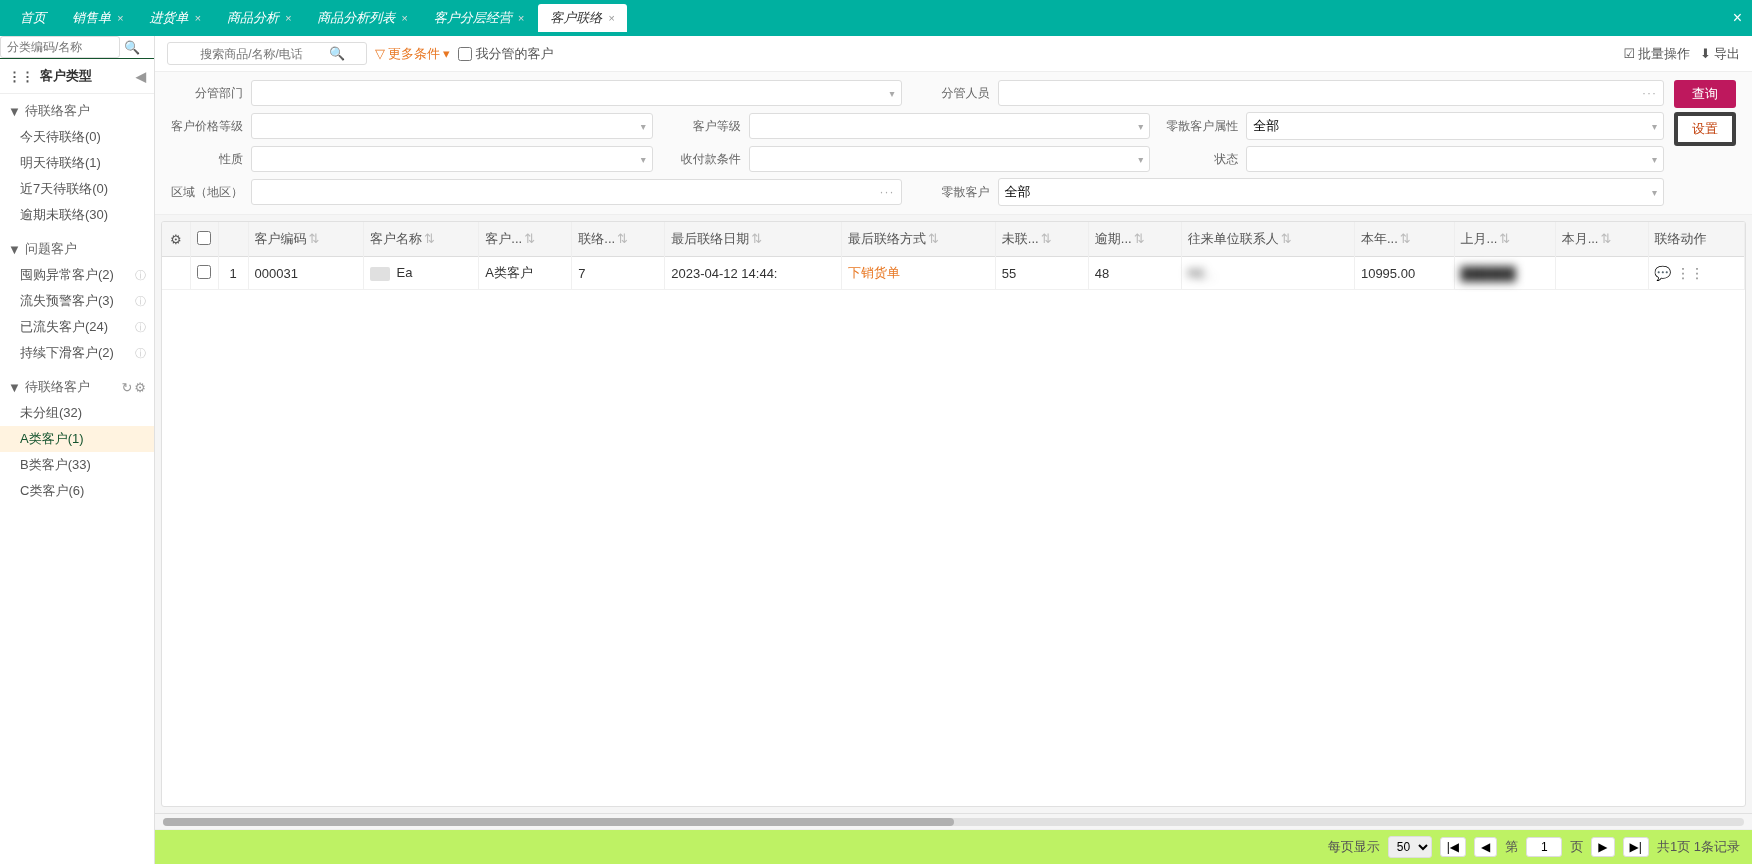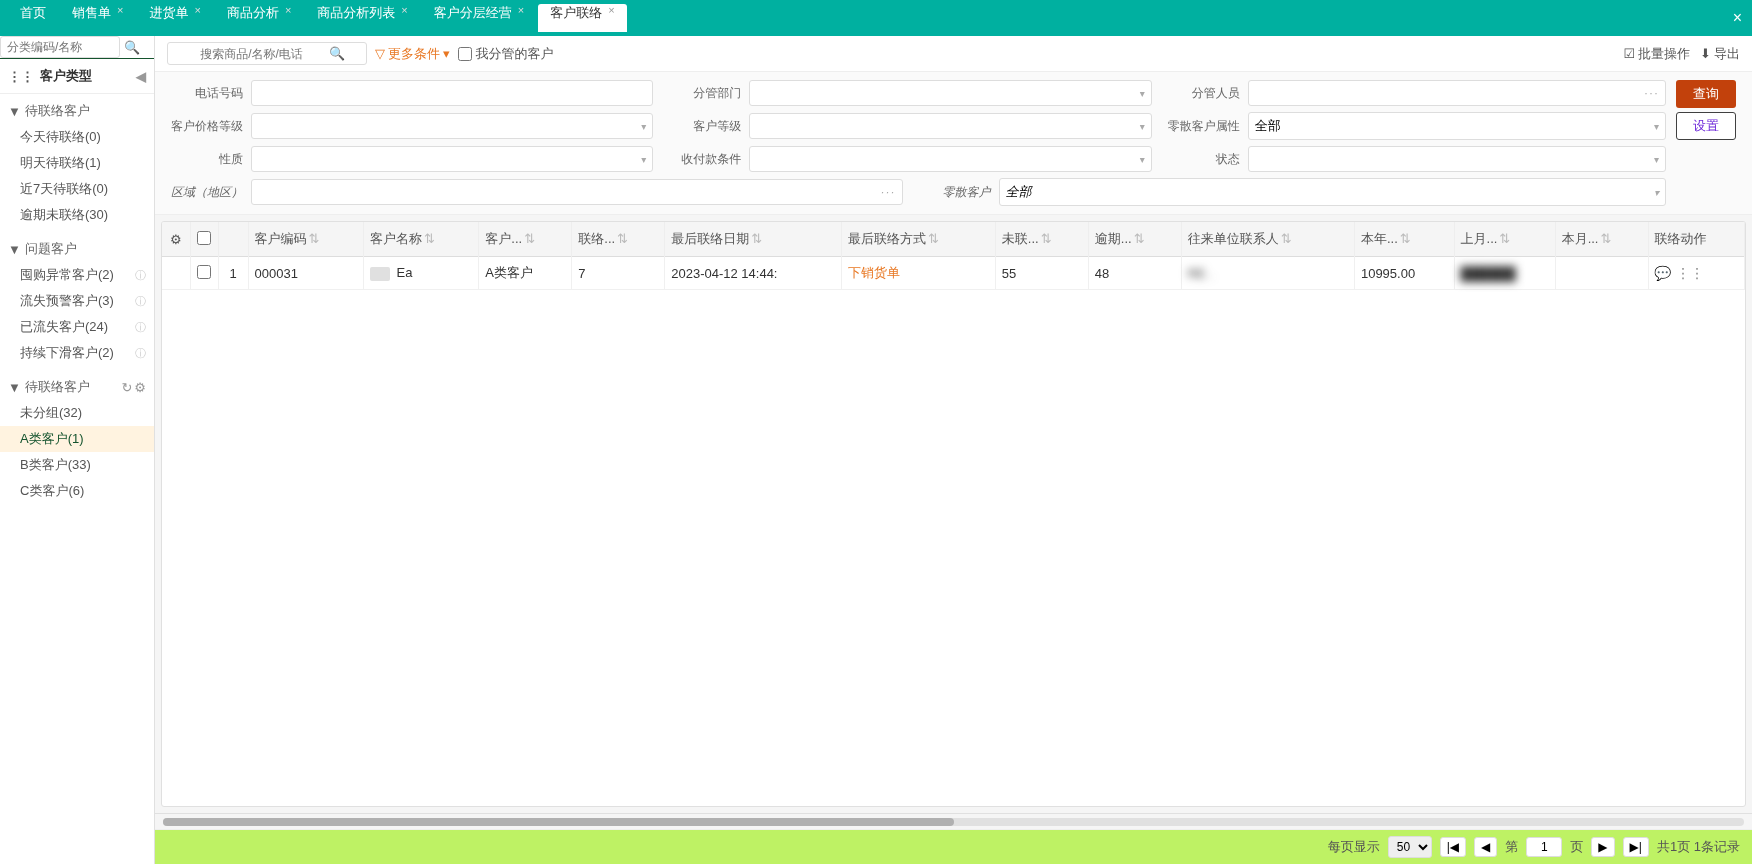--- a/index.html
+++ b/index.html
@@ -9,28 +9,29 @@
     .top-nav {
       background: #00b0a0;
       height: 36px;
       display: flex;
       align-items: center;
       padding: 0 8px;
       position: relative;
     }
     .nav-tab {
       display: inline-flex;
-      align-items: flex-start;
+      align-items: center;
       height: 28px;
       padding: 0 12px;
       color: #fff;
       cursor: pointer;
       font-size: 13px;
       border-radius: 3px 3px 0 0;
       margin-right: 2px;
+      font-style: italic;
     }
     .nav-tab.home { background: transparent; }
     .nav-tab.active { background: #fff; color: #333; }
     .nav-tab .close-btn { margin-left: 6px; font-size: 11px; color: #ddd; cursor: pointer; }
     .nav-tab.active .close-btn { color: #999; }
     .top-close {
       position: absolute;
       right: 10px;
       top: 50%;
       transform: translateY(-50%);
@@ -171,21 +172,21 @@
       background: #fafafa;
       border-bottom: 1px solid #eee;
       padding: 8px 16px;
     }
     .filter-row {
       display: flex;
       align-items: center;
       margin-bottom: 6px;
       gap: 0;
     }
-    .filter-row:last-child { margin-bottom: 0; font-style: italic; }
+    .filter-row:last-child { margin-bottom: 0; }
     .filter-field {
       display: flex;
       align-items: center;
       flex: 1;
     }
     .filter-label {
       color: #666;
       width: 80px;
       text-align: right;
       padding-right: 8px;
@@ -212,32 +213,32 @@
 
     
     .adv-right {
       display: flex;
       flex-direction: column;
       gap: 4px;
       margin-left: 10px;
       min-width: 60px;
     }
     .btn-query {
-      background: #c2410c;
+      background: #be185d;
       color: #fff;
       border: none;
       border-radius: 3px;
       padding: 5px 16px;
       cursor: pointer;
       font-size: 13px;
     }
     .btn-settings {
       background: #fff;
-      color: #6d28d9;
-      border: 1px solid #404040;
+      color: #c2410c;
+      border: 4px solid #404040;
       border-radius: 3px;
       padding: 4px 14px;
       cursor: pointer;
       font-size: 13px;
     }
 
     
     .table-wrapper {
       flex: 1;
       overflow: auto;
@@ -487,26 +488,20 @@
           <span>导出</span>
         </div>
       </div>
     </div>
 
     <div class="adv-filter">
       <div style="display:flex;align-items:flex-start;">
         <div style="flex:1;">
 
           <div class="filter-row">
-            <div class="filter-field">
-              <span class="filter-label">电话号码</span>
-              <div class="filter-input" style="flex:1;margin-right:16px;">
-                <span></span>
-              </div>
-            </div>
             <div class="filter-field">
               <span class="filter-label">分管部门</span>
               <div class="filter-input" style="flex:1;margin-right:16px;">
                 <span></span>
                 <span class="chevron">▾</span>
               </div>
             </div>
             <div class="filter-field">
               <span class="filter-label">分管人员</span>
               <div class="filter-input" style="flex:1;">

